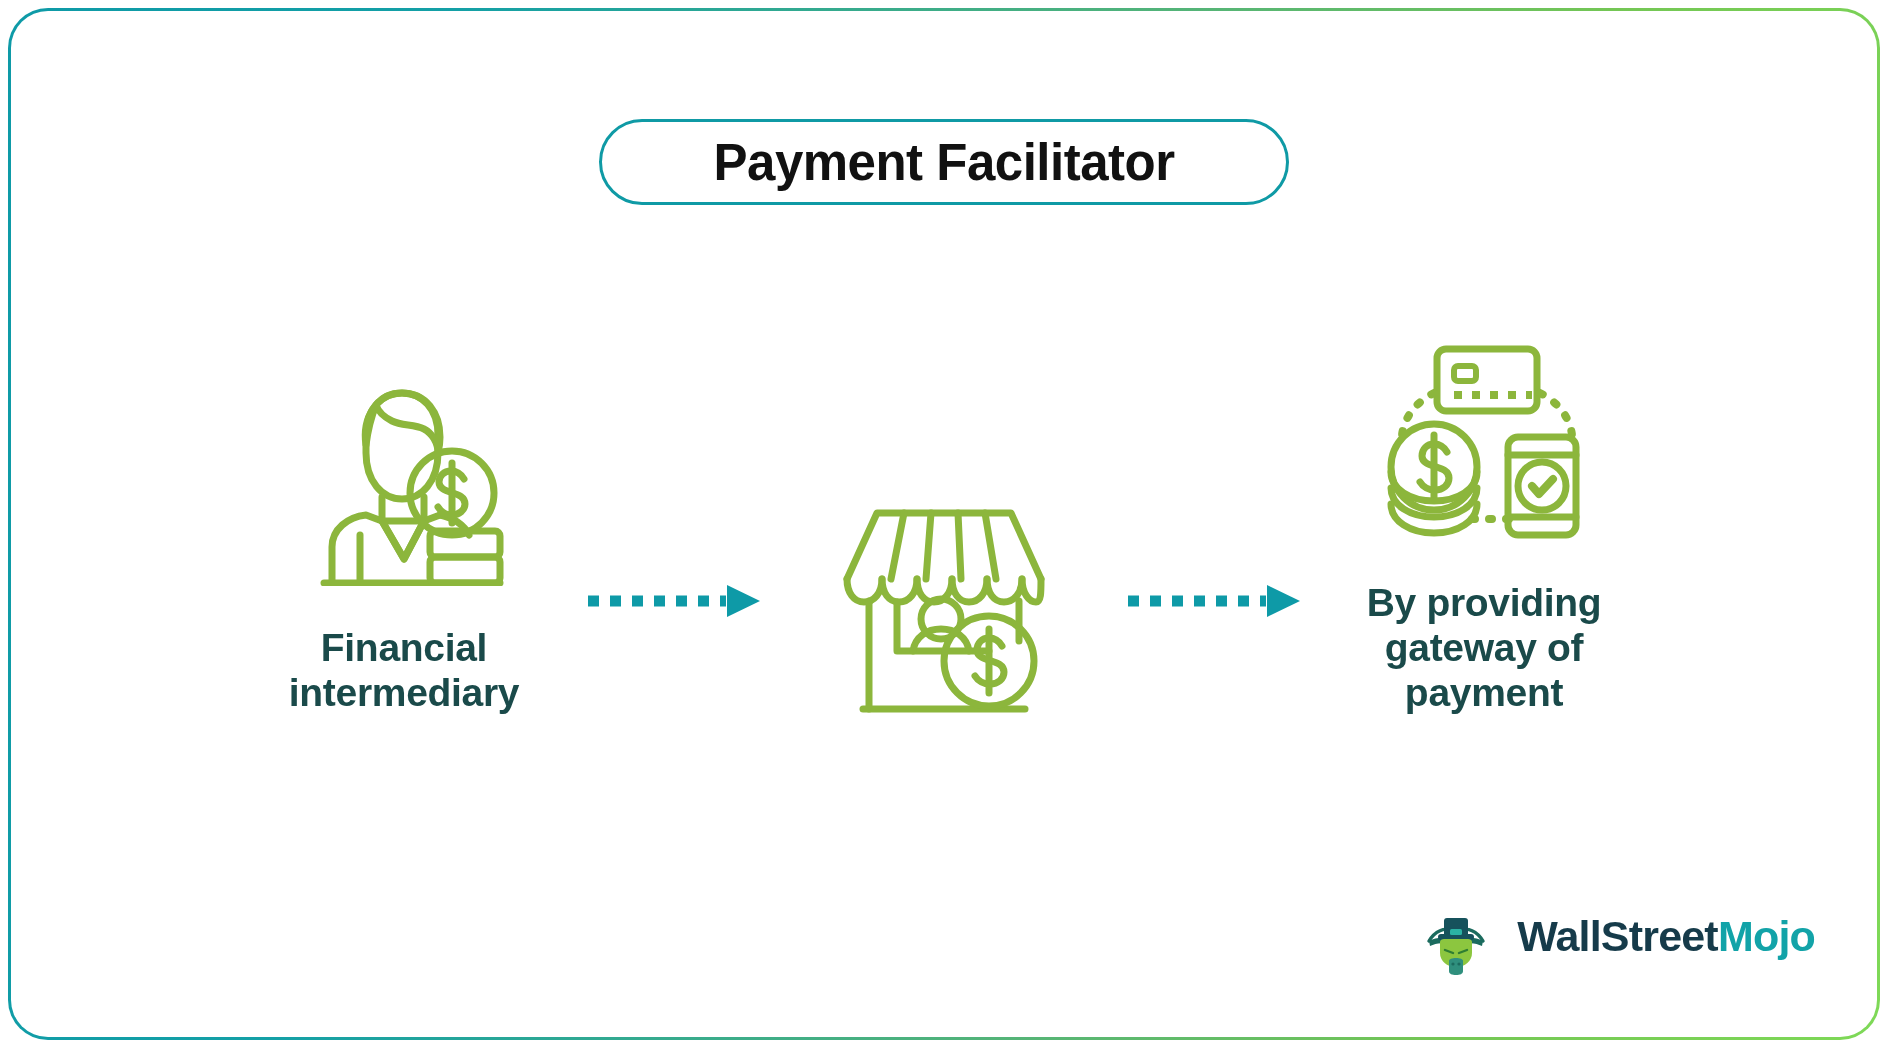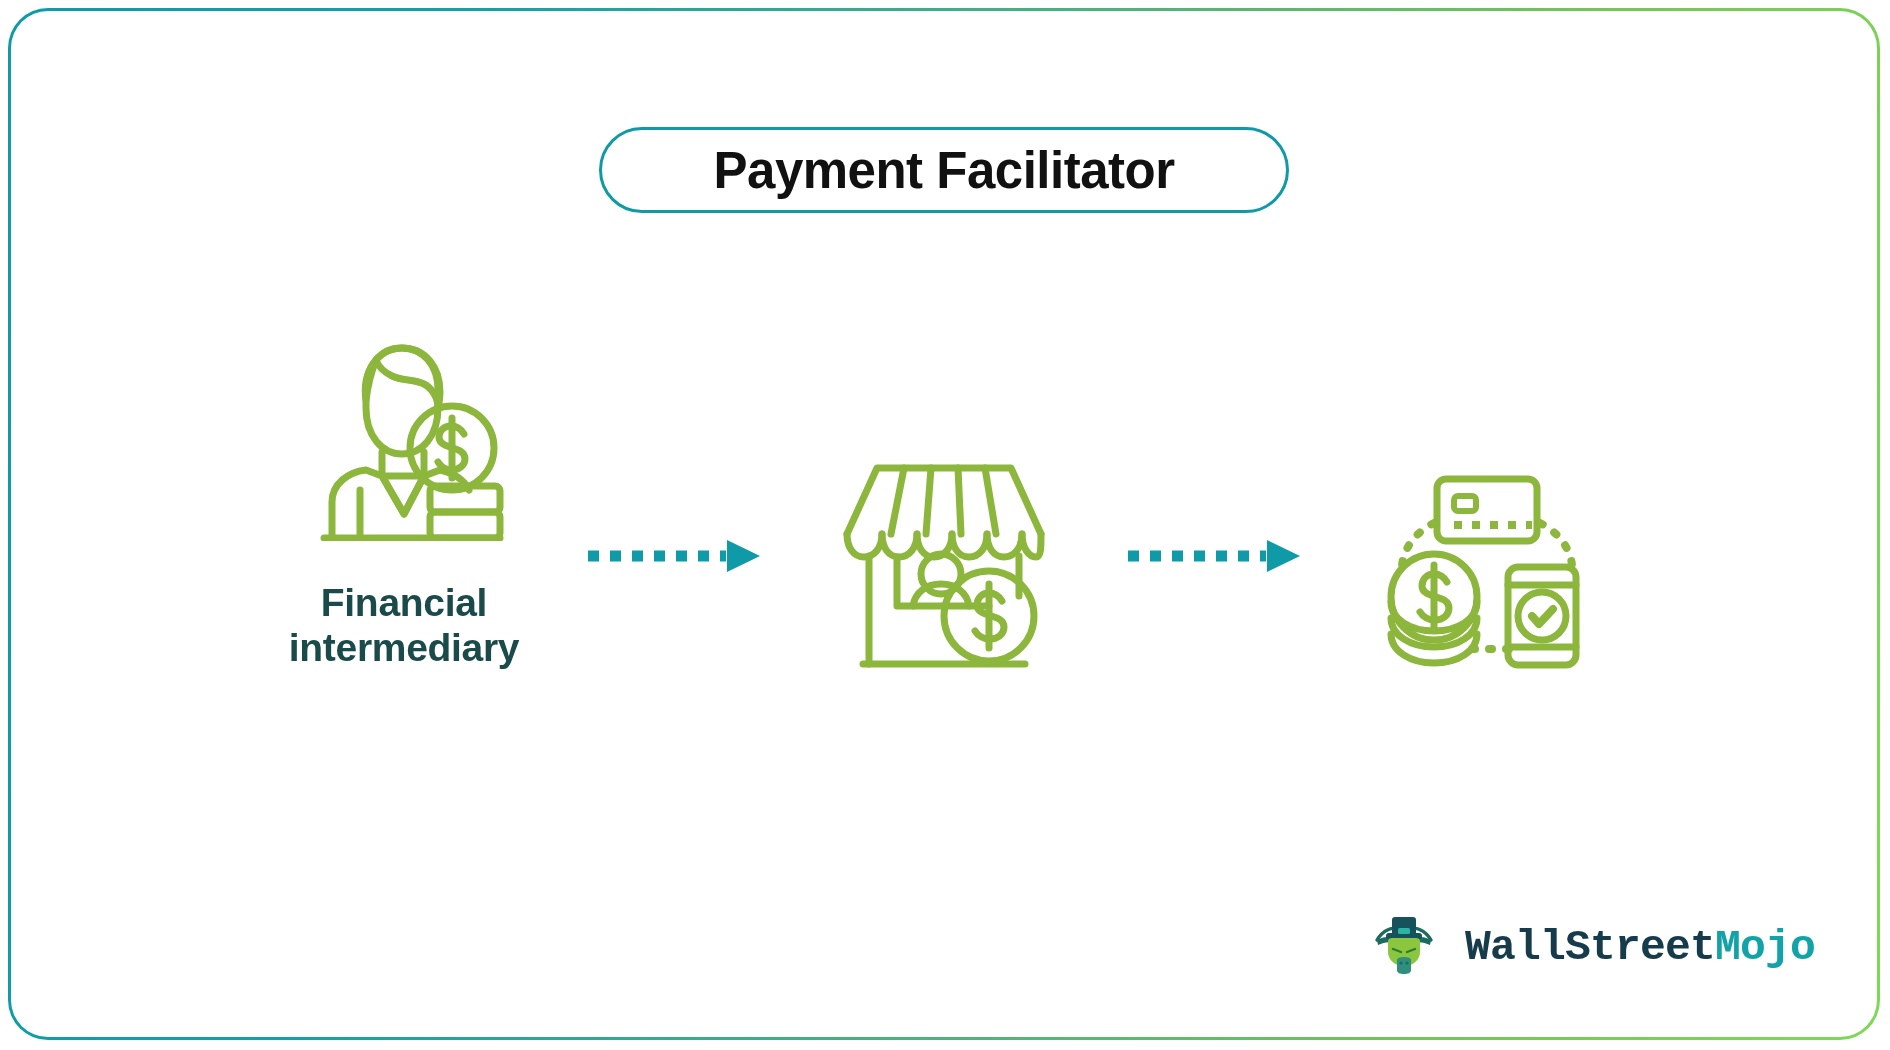--- a/index.html
+++ b/index.html
@@ -40,21 +40,21 @@
     background: #ffffff;
     border-radius: 37px;
     overflow: hidden;
   }
 
   
   .title-pill {
     position: absolute;
     left: 50%;
     transform: translateX(-50%);
-    top: 116px;
+    top: 108px;
     width: 690px;
     height: 86px;
     border: 3px solid #0f9aa5;
     border-radius: 48px;
     display: flex;
     align-items: center;
     justify-content: center;
     box-sizing: border-box;
     background: #ffffff;
   }
@@ -108,23 +108,22 @@
     align-items: center;
     justify-content: center;
   }
 
   
   .logo-wrap {
     position: absolute;
     right: 62px;
     bottom: 56px;
     display: flex;
-    align-items: center;
+    align-items: flex-start;
     gap: 30px;
-    font-family: Liberation Mono, monospace;
   }
   .logo-word {
     font-size: 43px;
     font-weight: bold;
     letter-spacing: -0.8px;
     line-height: 1;
   }
   .logo-wall { color: #163b4a; }
   .logo-mojo { color: #12a3a8; }
 </style>
@@ -237,20 +236,23 @@
               <path d="M9 131 C9 148 28 160 52 160 C76 160 95 148 95 131"></path>
               <path d="M9 147 C9 164 28 176 52 176 C76 176 95 164 95 147"></path>
               <path d="M9 163 C9 180 28 192 52 192 C76 192 95 180 95 163"></path>
 
               <rect x="126" y="96" width="68" height="98" rx="10"></rect>
               <path d="M126 114 L194 114 M126 176 L194 176"></path>
               <circle cx="160" cy="145" r="24"></circle>
               <path d="M150 145 L157 153 L171 138" stroke-width="8"></path>
             </svg>
           </div>
+          <div class="step-label">By providing
+gateway of
+payment</div>
         </div>
 
       </div>
 
       <div class="logo-wrap">
         <span>
           <svg width="62" height="62" viewBox="0 0 62 62" fill="none">
 
             <path d="M4 26 C10 16 20 12 26 16" stroke="#1b6b5e" stroke-width="3.4" fill="none" stroke-linecap="round"></path>
             <path d="M58 26 C52 16 42 12 36 16" stroke="#1b6b5e" stroke-width="3.4" fill="none" stroke-linecap="round"></path>

